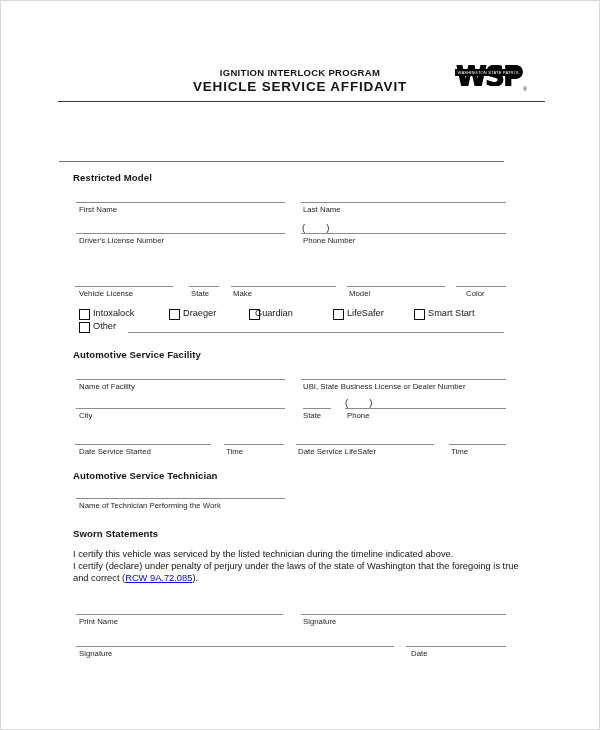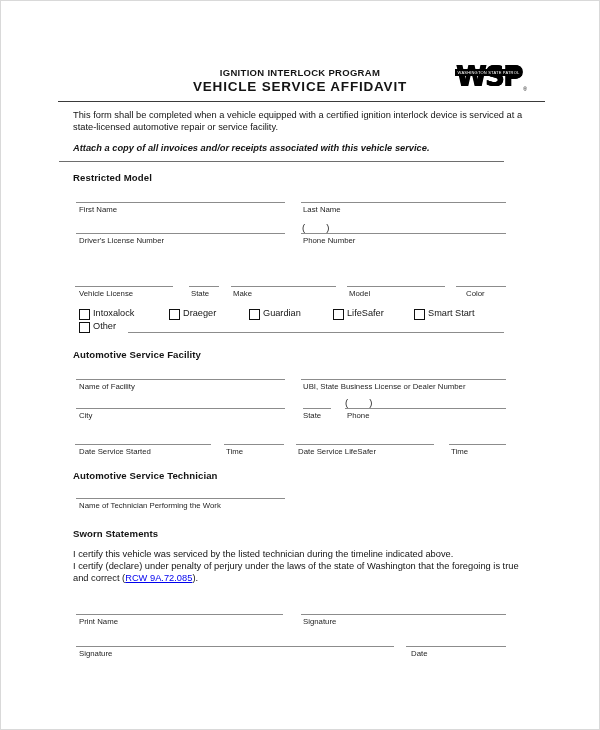--- a/index.html
+++ b/index.html
@@ -47,22 +47,20 @@
   <div class="abs center-line form-title" style="top:78px">VEHICLE SERVICE AFFIDAVIT</div>
 
   <div class="abs logo" style="left:455px; top:61px">
     <div class="logo-wsp">WSP</div>
     <div class="logo-banner">WASHINGTON STATE PATROL</div>
     <div class="logo-reg">®</div>
   </div>
 
   <div class="rule-dark" style="left:57px; top:100px; width:487px"></div>
 
-  <div class="abs body-text" style="left:72px; top:109px; width:456px">This form shall be completed when a vehicle equipped with a certified ignition interlock device is serviced at a state-licensed automotive repair or service facility.</div>
-  <div class="abs attach-note" style="left:72px; top:142px; width:470px">Attach a copy of all invoices and/or receipts associated with this vehicle service.</div>
 
   <div class="rule-mid" style="left:58px; top:160px; width:445px"></div>
 
   <div class="abs section-heading" style="left:72px; top:171px">Restricted Model</div>
 
   <div class="f-line" style="left:75px; top:201px; width:209px"></div>
   <div class="f-line" style="left:300px; top:201px; width:205px"></div>
   <div class="f-label" style="left:78px; top:204px">First Name</div>
   <div class="f-label" style="left:302px; top:204px">Last Name</div>
 
@@ -82,21 +80,21 @@
   <div class="f-label" style="left:190px; top:288px">State</div>
   <div class="f-label" style="left:232px; top:288px">Make</div>
   <div class="f-label" style="left:348px; top:288px">Model</div>
   <div class="f-label" style="left:465px; top:288px">Color</div>
 
   <div class="checkbox" style="left:78px; top:308px"></div>
   <div class="cb-label" style="left:92px; top:307px">Intoxalock</div>
   <div class="checkbox" style="left:168px; top:308px"></div>
   <div class="cb-label" style="left:182px; top:307px">Draeger</div>
   <div class="checkbox" style="left:248px; top:308px"></div>
-  <div class="cb-label" style="left:262px; top:307px">Guardian</div>
+  <div class="cb-label" style="left:254px; top:307px">Guardian</div>
   <div class="checkbox" style="left:332px; top:308px"></div>
   <div class="cb-label" style="left:346px; top:307px">LifeSafer</div>
   <div class="checkbox" style="left:413px; top:308px"></div>
   <div class="cb-label" style="left:427px; top:307px">Smart Start</div>
 
   <div class="checkbox" style="left:78px; top:321px"></div>
   <div class="cb-label" style="left:92px; top:320px">Other</div>
   <div class="f-line" style="left:127px; top:331px; width:376px"></div>
 
   <div class="abs section-heading" style="left:72px; top:348px">Automotive Service Facility</div>

